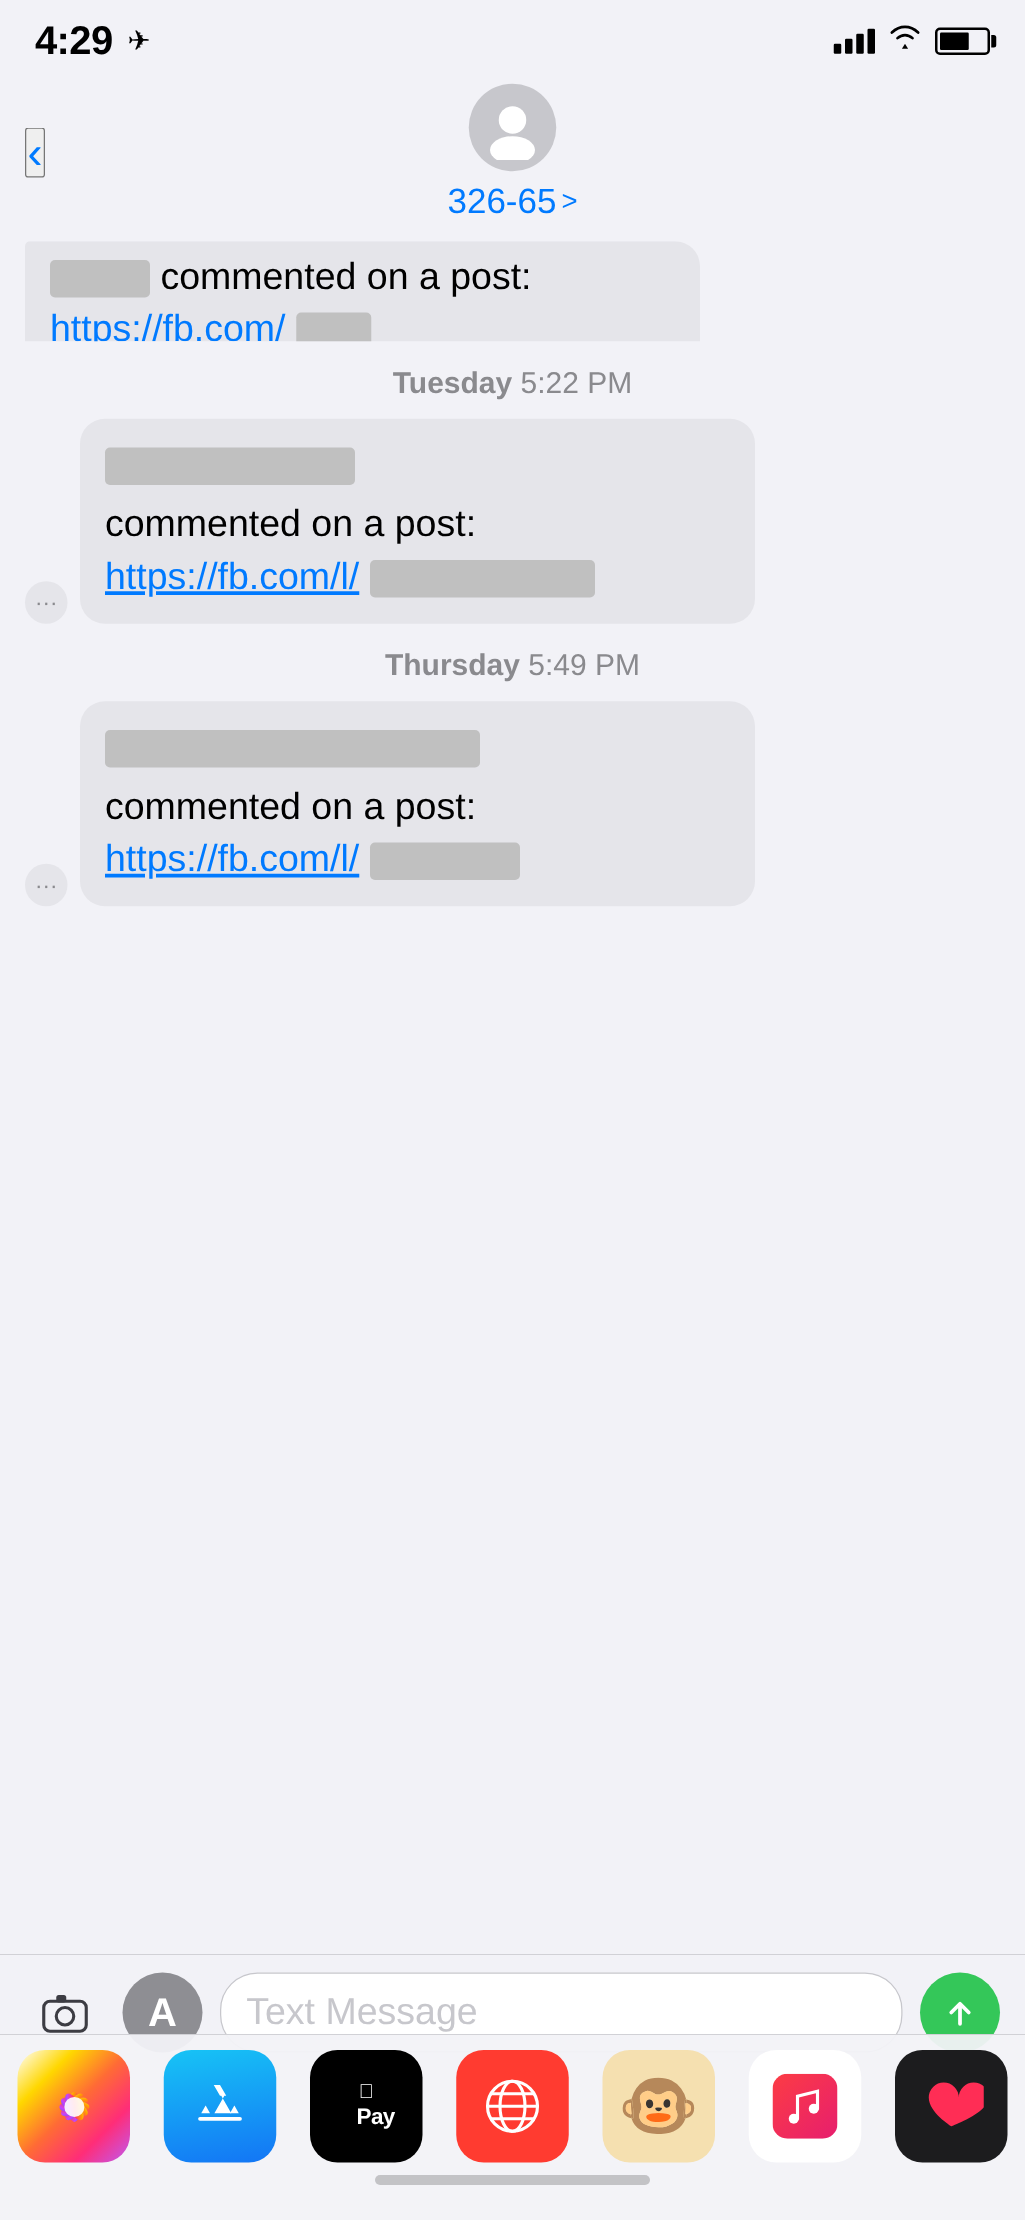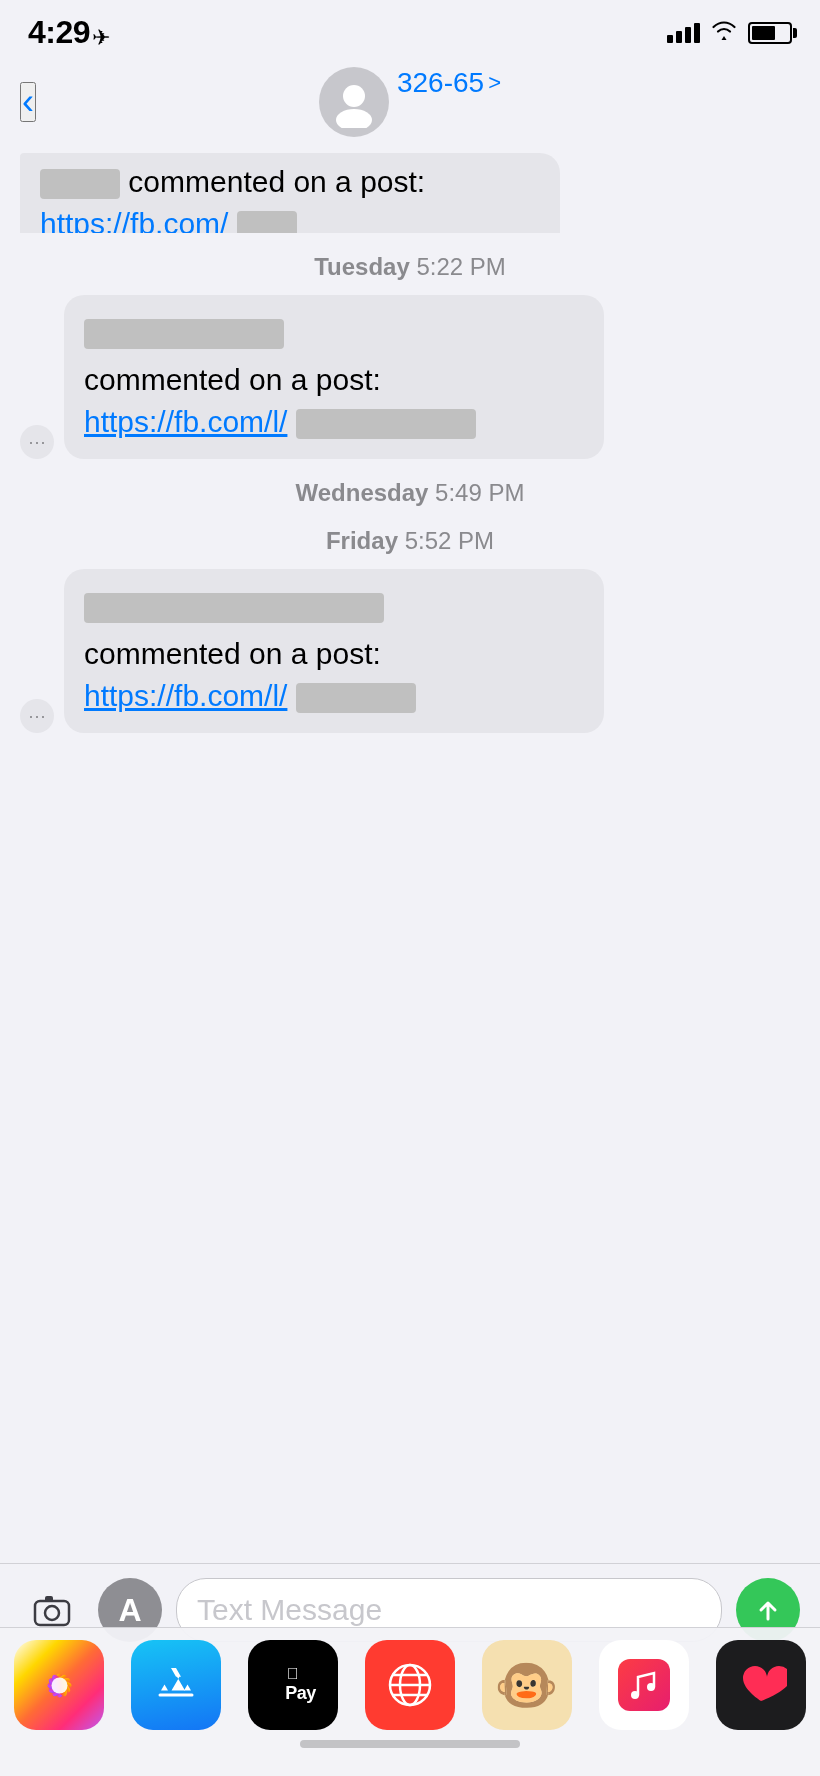--- a/index.html
+++ b/index.html
@@ -84,21 +84,22 @@
       position: absolute;
       left: 20px;
       font-size: 36px;
       color: #007aff;
       font-weight: 300;
       cursor: pointer;
       line-height: 1;
     }
     .contact-info {
       display: flex;
-      align-items: flex-start;
+      flex-direction: column;
+      align-items: center;
       gap: 8px;
     }
     .avatar {
       width: 70px;
       height: 70px;
       border-radius: 50%;
       background: #c7c7cc;
       display: flex;
       align-items: center;
       justify-content: center;
@@ -339,21 +340,21 @@
       margin-bottom: 8px;
       position: relative;
       overflow: hidden;
       max-height: 80px;
     }
   </style>
 </head>
 <body>
 
 <div class="status-bar">
-  <div style="display:flex;align-items:flex-end;gap:2px;">
+  <div style="display:flex;align-items:center;gap:12px;">
     <span class="status-time">4:29</span>
     <span style="font-size:22px;color:#000;">✈</span>
   </div>
   <div class="status-icons">
     <div class="signal-bars">
       <div class="signal-bar" style="height:8px;"></div>
       <div class="signal-bar" style="height:12px;"></div>
       <div class="signal-bar" style="height:16px;"></div>
       <div class="signal-bar" style="height:20px;"></div>
     </div>
@@ -407,27 +408,24 @@
       <div style="margin-bottom:6px;">
         <span class="blurred-text" style="width:200px;">&nbsp;&nbsp;&nbsp;&nbsp;&nbsp;&nbsp;&nbsp;&nbsp;&nbsp;&nbsp;&nbsp;&nbsp;&nbsp;&nbsp;&nbsp;&nbsp;&nbsp;&nbsp;&nbsp;</span>
       </div>
       <span>commented on a post: </span>
       <a class="link">https://fb.com/l/</a>
       <span class="blurred-text" style="width:180px;">&nbsp;&nbsp;&nbsp;&nbsp;&nbsp;&nbsp;&nbsp;&nbsp;&nbsp;&nbsp;&nbsp;&nbsp;&nbsp;&nbsp;&nbsp;</span>
     </div>
   </div>
 
   <div class="timestamp">
-    <strong>Wednesday</strong> 5:49 PM
-  </div>
-
-
-  <div class="timestamp">
-    <strong>Friday</strong> 5:52 PM
-  </div>
+    <strong>Thursday</strong> 5:49 PM
+  </div>
+
+
 
 
 
   <div class="message-row">
     <div class="typing-indicator">···</div>
     <div class="message-bubble">
       <div style="margin-bottom:6px;">
         <span class="blurred-text" style="width:300px;">&nbsp;&nbsp;&nbsp;&nbsp;&nbsp;&nbsp;&nbsp;&nbsp;&nbsp;&nbsp;&nbsp;&nbsp;&nbsp;&nbsp;&nbsp;&nbsp;&nbsp;&nbsp;&nbsp;&nbsp;&nbsp;&nbsp;&nbsp;&nbsp;&nbsp;&nbsp;&nbsp;</span>
       </div>
       <span>commented on a post: </span>

